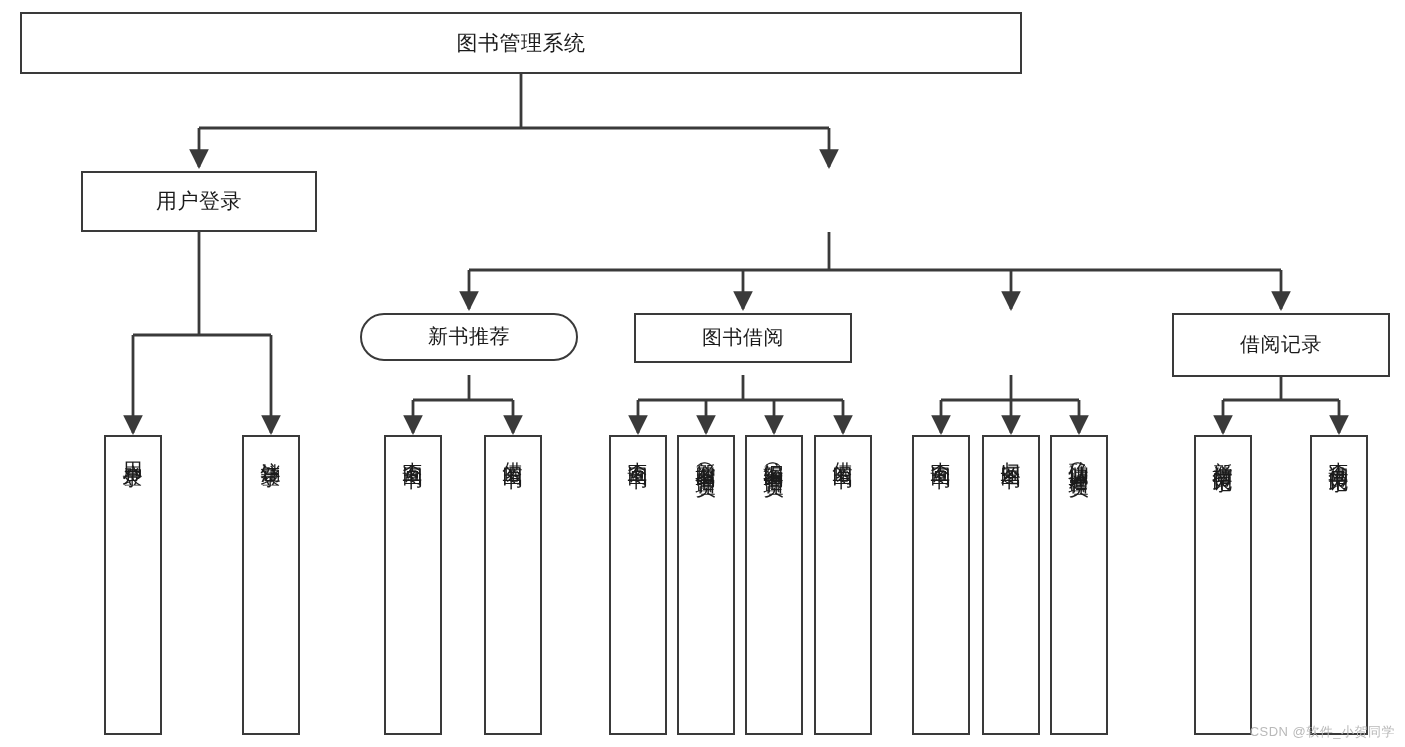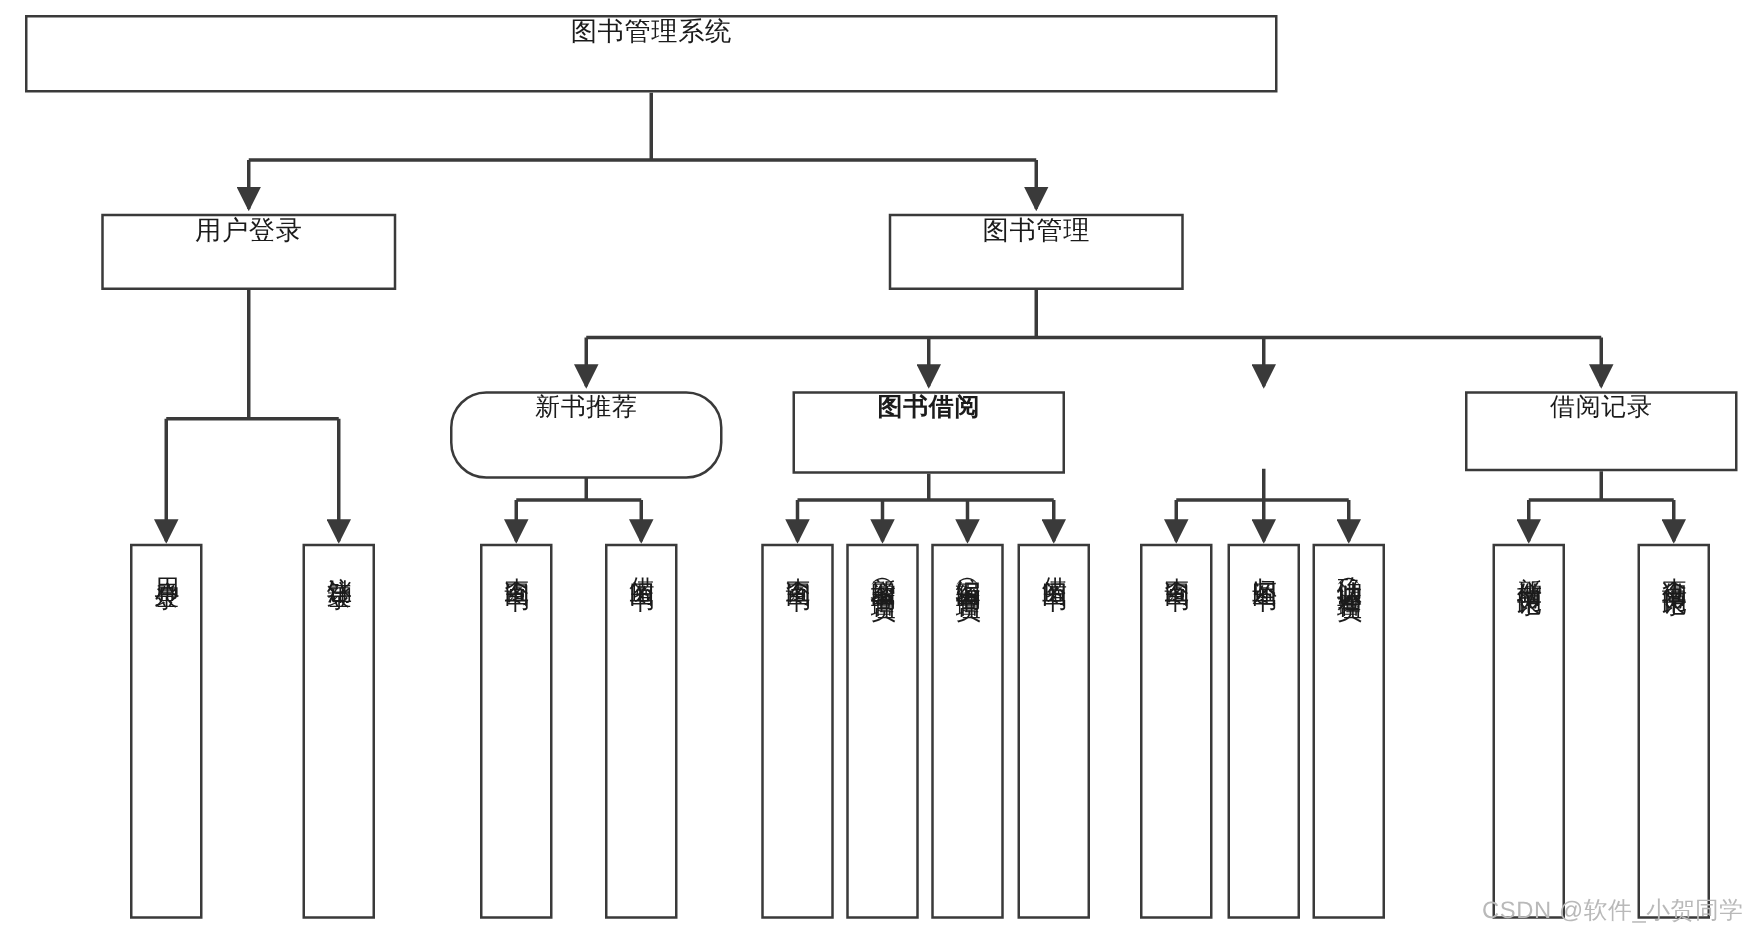--- a/index.html
+++ b/index.html
@@ -23,20 +23,21 @@
     top: 0;
     width: 1405px;
     height: 747px;
   }
   .node {
     position: absolute;
     box-sizing: border-box;
     background: #ffffff;
     border: 2.5px solid #3a3a3a;
     display: flex;
+    align-items: center;
     justify-content: center;
     z-index: 3;
   }
   .node-label {
     color: #1b1b1b;
     font-size: 21px;
     line-height: 1.18;
     letter-spacing: 0.5px;
     white-space: nowrap;
     text-align: center;
@@ -56,21 +57,21 @@
     font-size: 20px;
     letter-spacing: 2.5px;
     line-height: 1;
     white-space: pre;
   }
   .watermark {
     position: absolute;
     right: 10px;
     bottom: 6px;
     color: #b9b9b9;
-    font-size: 19px;
+    font-size: 13px;
     letter-spacing: 0.5px;
     z-index: 5;
     user-select: none;
     white-space: nowrap;
   }
 </style>
 </head>
 <body>
 
 <div id="canvas">
@@ -128,28 +129,25 @@
     </g>
   </svg>
 
   <div class="node root" style="left:20px; top:12px; width:1002px; height:62px;">
     <span class="node-label">图书管理系统</span>
   </div>
 
   <div class="node level2" style="left:81px; top:171px; width:236px; height:61px;">
     <span class="node-label">用户登录</span>
   </div>
-  <div class="node level2" style="left:711px; top:171px; width:236px; height:61px;">
-    <span class="node-label">图书管理</span>
-  </div>
 
-  <div class="node level3" style="left:360px; top:313px; width:218px; height:70px;border-radius:29px;">
+  <div class="node level3" style="left:360px; top:313px; width:218px; height:48px;border-radius:29px;">
     <span class="node-label">新书推荐</span>
   </div>
-  <div class="node level3" style="left:634px; top:313px; width:218px; height:66px;font-weight:bold;">
+  <div class="node level3" style="left:634px; top:313px; width:218px; height:50px;">
     <span class="node-label">图书借阅</span>
   </div>
   <div class="node level3" style="left:1172px; top:313px; width:218px; height:64px;">
     <span class="node-label">借阅记录</span>
   </div>
 
   <div class="node leaf" style="left:104px; top:435px; width:58px; height:300px;">
     <span class="node-label">用户登录</span>
   </div>
   <div class="node leaf" style="left:242px; top:435px; width:58px; height:300px;">

